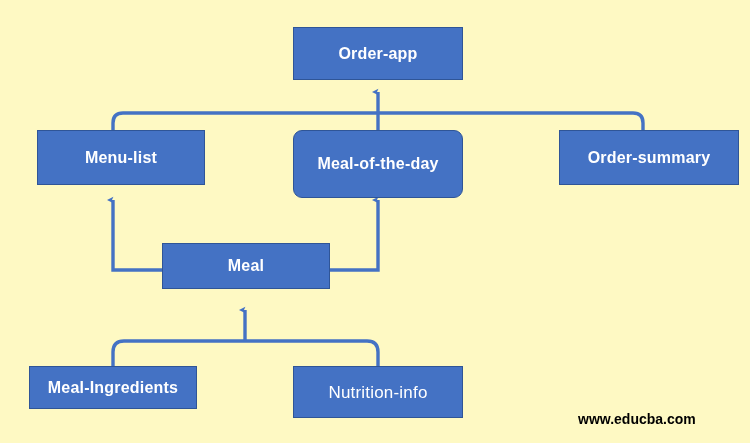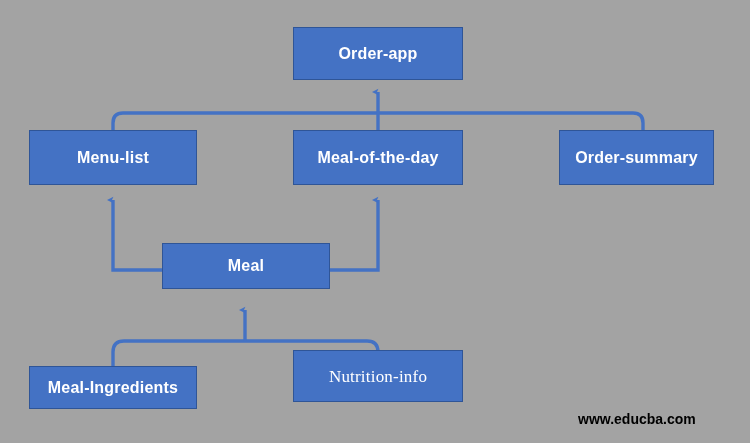--- a/index.html
+++ b/index.html
@@ -10,21 +10,21 @@
     width: 750px;
     height: 443px;
     background: #ffffff;
     font-family: "Liberation Sans", sans-serif;
     overflow: hidden;
   }
   #diagram {
     position: relative;
     width: 750px;
     height: 443px;
-    background: #a3a3a3;
+    background: #fef9c3;
   }
   #connector-layer {
     position: absolute;
     left: 0;
     top: 0;
     width: 750px;
     height: 443px;
   }
   .node {
     position: absolute;
@@ -79,39 +79,39 @@
     <g>
       <path d="M 113 366 L 113 352 Q 113 341 124 341 L 367 341 Q 378 341 378 352 L 378 366" fill="none" stroke="#4472c4" stroke-width="3.4" stroke-linecap="butt"></path>
       <path d="M 245 341 L 245 310" fill="none" stroke="#4472c4" stroke-width="3.4" marker-end="url(#arrowhead)"></path>
     </g>
   </svg>
 
   <div class="node" style="left:293px; top:27px; width:170px; height:53px;">
     <span>Order-app</span>
   </div>
 
-  <div class="node" style="left:29px; top:130px; width:168px; height:55px;">
+  <div class="node" style="left:37px; top:130px; width:168px; height:55px;">
     <span>Menu-list</span>
   </div>
 
-  <div class="node" style="left:293px; top:130px; width:170px; height:55px;">
+  <div class="node" style="left:293px; top:130px; width:170px; height:68px;border-radius:9px;">
     <span>Meal-of-the-day</span>
   </div>
 
-  <div class="node" style="left:559px; top:130px; width:155px; height:55px;">
+  <div class="node" style="left:559px; top:130px; width:180px; height:55px;">
     <span>Order-summary</span>
   </div>
 
   <div class="node" style="left:162px; top:243px; width:168px; height:46px;">
     <span>Meal</span>
   </div>
 
   <div class="node" style="left:29px; top:366px; width:168px; height:43px;">
     <span>Meal-Ingredients</span>
   </div>
 
-  <div class="node regular" style="left:293px; top:350px; width:170px; height:52px;font-family:Liberation Serif, serif;">
+  <div class="node regular" style="left:293px; top:366px; width:170px; height:52px;">
     <span>Nutrition-info</span>
   </div>
 
   <div class="watermark" style="left:578px; top:412px;">www.educba.com</div>
 
 </div>
 
 </body></html>

